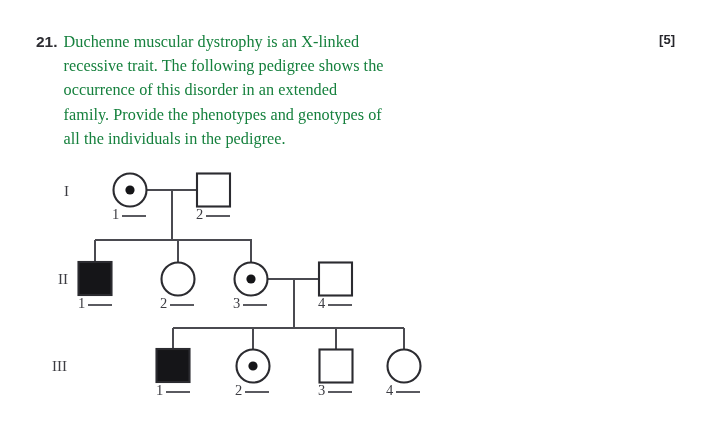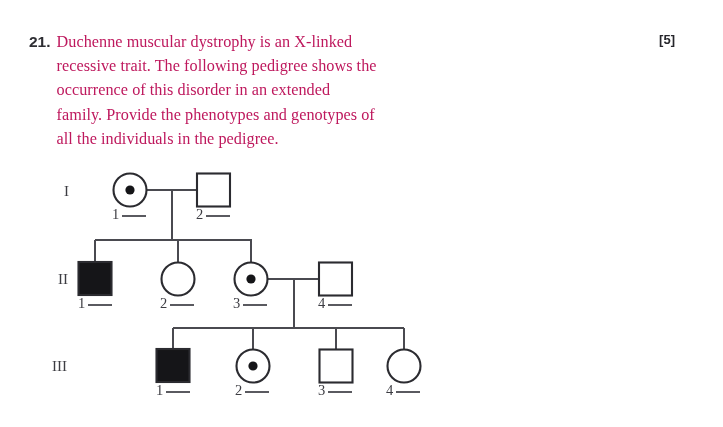--- a/index.html
+++ b/index.html
@@ -12,42 +12,42 @@
     height: 427px;
     position: relative;
     overflow: hidden;
     font-family: "Liberation Serif", serif;
     color: #3a3a40;
   }
 
   
   #question-block {
     position: absolute;
-    left: 29px;
+    left: 36px;
     top: 30px;
     width: 350px;
   }
   #question-row {
     display: flex;
     align-items: flex-start;
   }
   #question-number {
     font-family: "Liberation Sans", sans-serif;
     font-weight: bold;
     font-size: 15.5px;
     color: #2e2e33;
     line-height: 24.2px;
     padding-right: 6px;
     white-space: nowrap;
   }
   #question-text {
     font-family: "Liberation Serif", serif;
     font-size: 16.2px;
     line-height: 24.2px;
-    color: #be185d;
+    color: #15803d;
     letter-spacing: 0.05px;
   }
   #marks {
     position: absolute;
     right: 48px;
     top: 32px;
     font-family: "Liberation Sans", sans-serif;
     font-weight: bold;
     font-size: 13px;
     color: #26262b;

